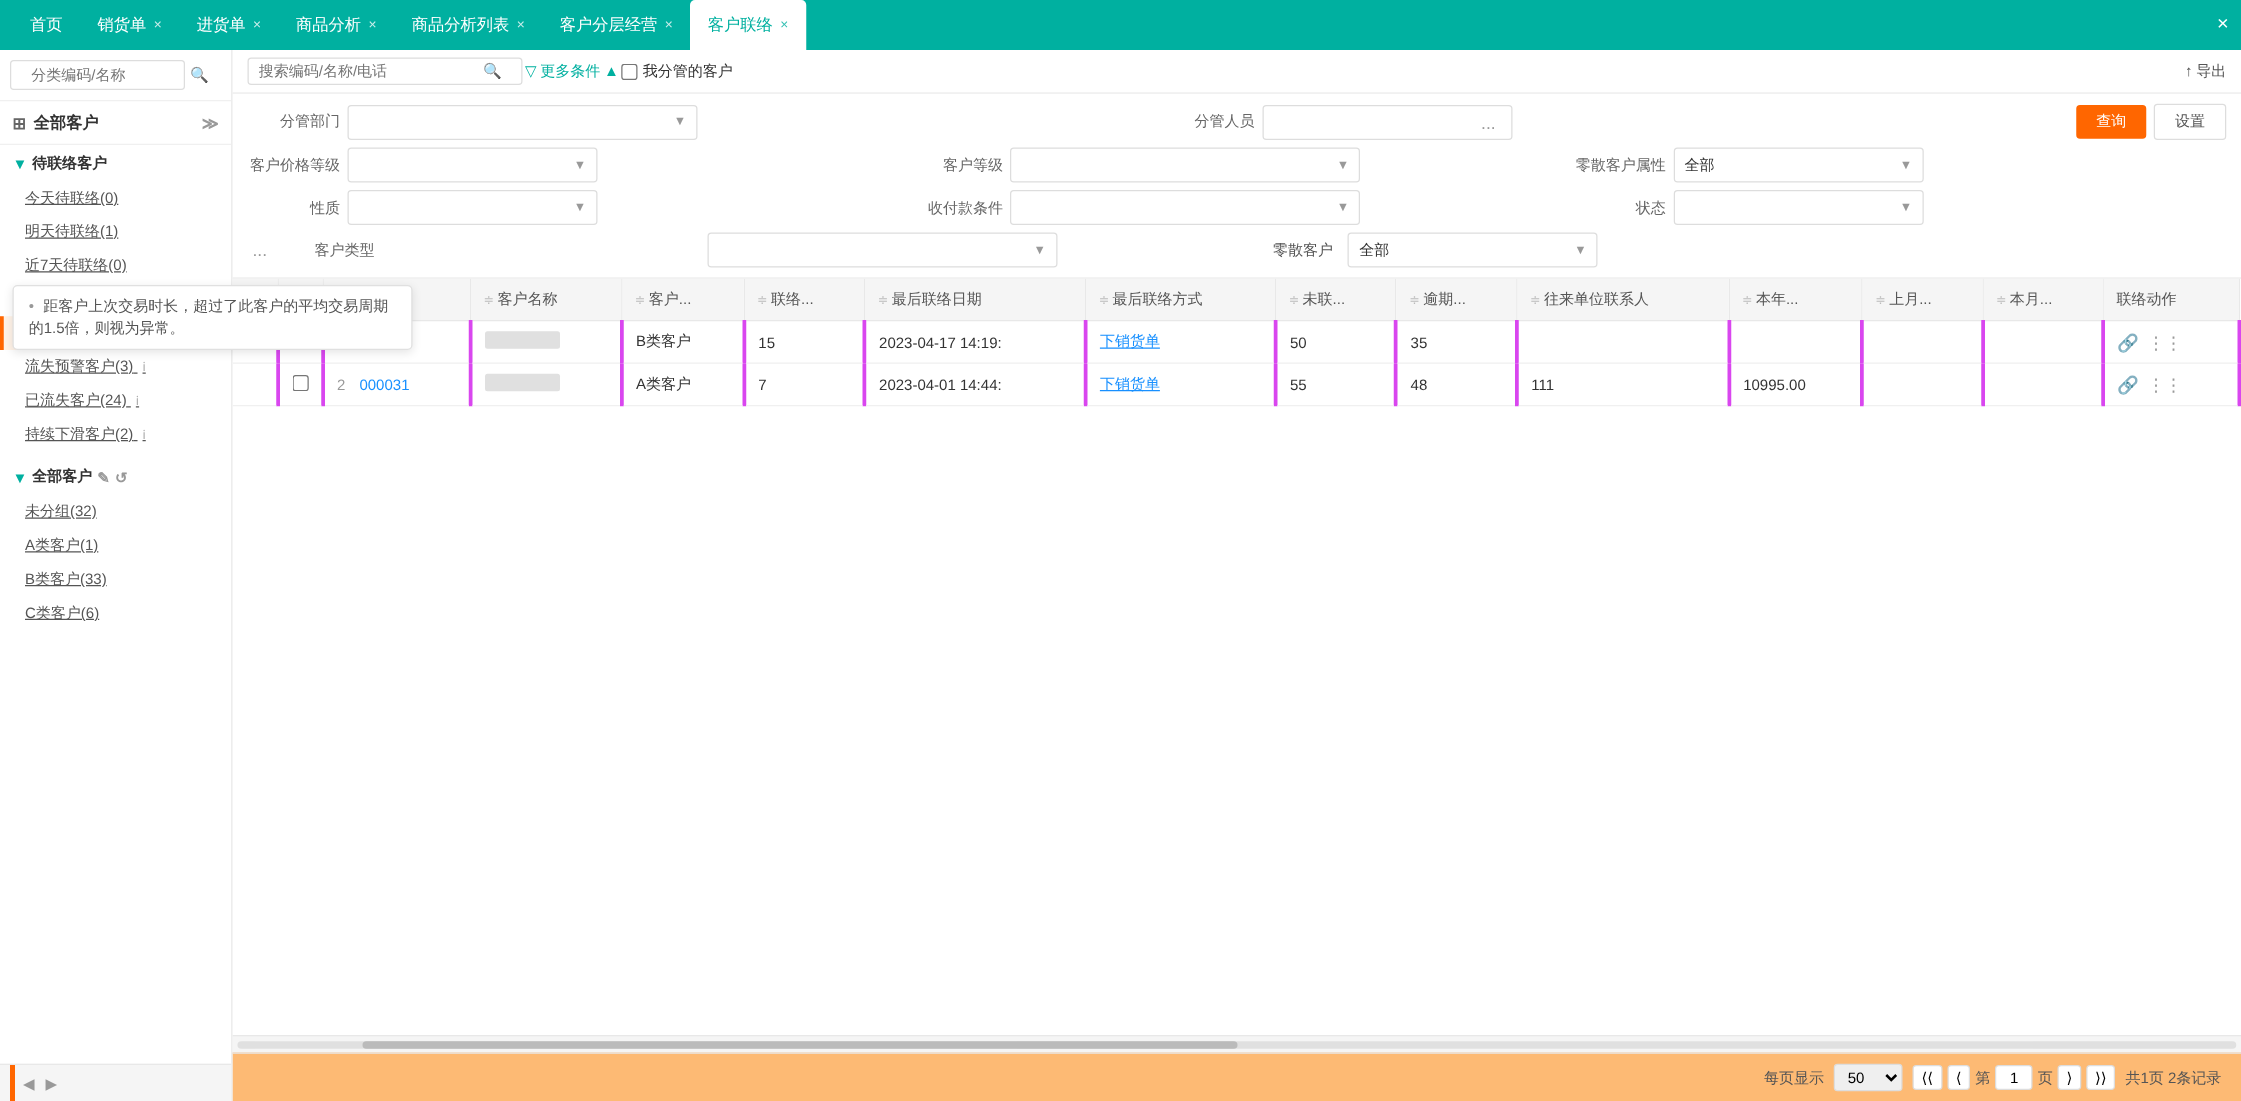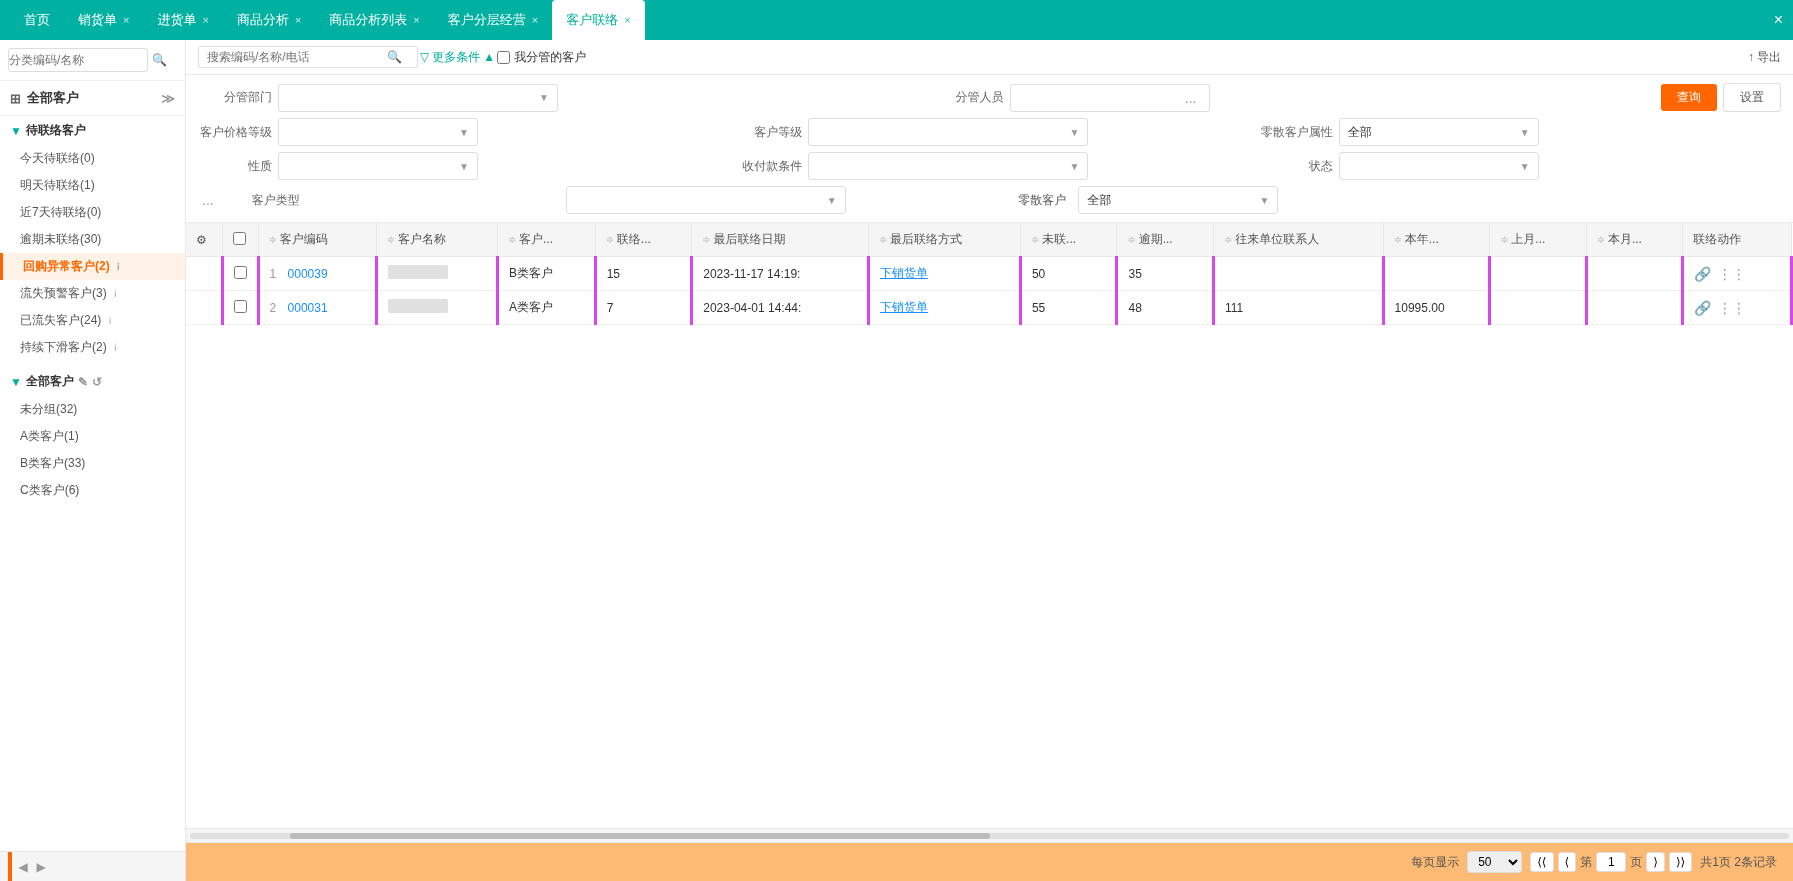--- a/index.html
+++ b/index.html
@@ -11,32 +11,32 @@
     .top-nav .nav-item.active { background: white; color: #00b0a0; border-radius: 4px 4px 0 0; }
     .top-nav .nav-item .close-x { margin-left: 6px; font-size: 11px; opacity: 0.8; }
     .top-nav .nav-close-btn { margin-left: auto; color: white; cursor: pointer; font-size: 16px; }
 
     
     .main-layout { display: flex; height: calc(881px - 40px); }
 
     
     .sidebar { width: 186px; background: white; border-right: 1px solid #e8e8e8; display: flex; flex-direction: column; flex-shrink: 0; }
     .sidebar-search { padding: 8px; border-bottom: 1px solid #f0f0f0; display: flex; align-items: center; }
-    .sidebar-search input { border: 1px solid #ddd; border-radius: 3px; padding: 4px 0; width: 140px; font-size: 12px; outline: none; }
+    .sidebar-search input { border: 1px solid #ddd; border-radius: 3px; padding: 4px 16px; width: 140px; font-size: 12px; outline: none; }
     .sidebar-search .search-icon { margin-left: 4px; color: #999; cursor: pointer; }
 
     .sidebar-content { flex: 1; overflow-y: auto; }
     .sidebar-header { display: flex; align-items: center; padding: 8px 10px; font-weight: bold; font-size: 13px; color: #333; border-bottom: 1px solid #f0f0f0; }
     .sidebar-header .grid-icon { margin-right: 6px; color: #666; }
     .sidebar-header .collapse-btn { margin-left: auto; color: #999; cursor: pointer; }
 
     .sidebar-section { }
     .sidebar-section-title { padding: 6px 10px; color: #333; font-weight: bold; font-size: 12px; cursor: pointer; display: flex; align-items: center; }
     .sidebar-section-title .arrow { margin-right: 4px; color: #00b0a0; }
-    .sidebar-item { padding: 5px 10px 5px 20px; cursor: pointer; color: #555; font-size: 12px; }
+    .sidebar-item { padding: 5px 10px 5px 20px; cursor: pointer; color: #555; font-size: 12px; text-decoration: underline; }
     .sidebar-item.active { background: #fff3e8; color: #f60; font-weight: bold; border-left: 3px solid #f60; }
     .sidebar-item .info-icon { margin-left: 4px; color: #aaa; font-size: 10px; }
 
     .sidebar-section2 { margin-top: 6px; }
     .sidebar-section2-title { padding: 6px 10px; color: #333; font-weight: bold; font-size: 12px; cursor: pointer; display: flex; align-items: center; }
     .sidebar-section2-title .arrow { margin-right: 4px; color: #00b0a0; }
     .sidebar-section2-title .edit-icon { margin-left: 4px; color: #999; }
     .sidebar-section2-title .refresh-icon { margin-left: 4px; color: #999; }
 
     
@@ -207,20 +207,24 @@
         </div>
       </div>
     </div>
     <div class="sidebar-bottom">
       <div class="orange-bar"></div>
       <div class="sidebar-bottom-btn">◀</div>
       <div class="sidebar-bottom-btn">▶</div>
     </div>
   </div>
 
+  <div class="tooltip-box">
+    <span class="dots">•</span>
+    <span>距客户上次交易时长，超过了此客户的平均交易周期的1.5倍，则视为异常。</span>
+  </div>
 
   <div class="right-content">
 
     <div class="filter-bar">
       <div class="search-box">
         <input type="text" style="border: none; outline: none; font-size: 12px; width: 180px;" placeholder="搜索编码/名称/电话">
         <span class="search-icon" style="color:#ccc;">🔍</span>
       </div>
       <div class="filter-more">
         <span>▽</span>
@@ -386,21 +390,21 @@
       </td>
       <td>
         <span style="color:#999;margin-right:8px;">1</span>
         <span style="color:#1890ff;cursor:pointer;">000039</span>
       </td>
       <td>
         <span class="customer-name-blur"></span>
       </td>
       <td>B类客户</td>
       <td>15</td>
-      <td>2023-11-17 14:19:</td>
+      <td>2023-04-17 14:19:</td>
       <td>
         <span class="link-text">下销货单</span>
       </td>
       <td>50</td>
       <td>35</td>
       <td></td>
       <td></td>
       <td></td>
       <td></td>
       <td>

